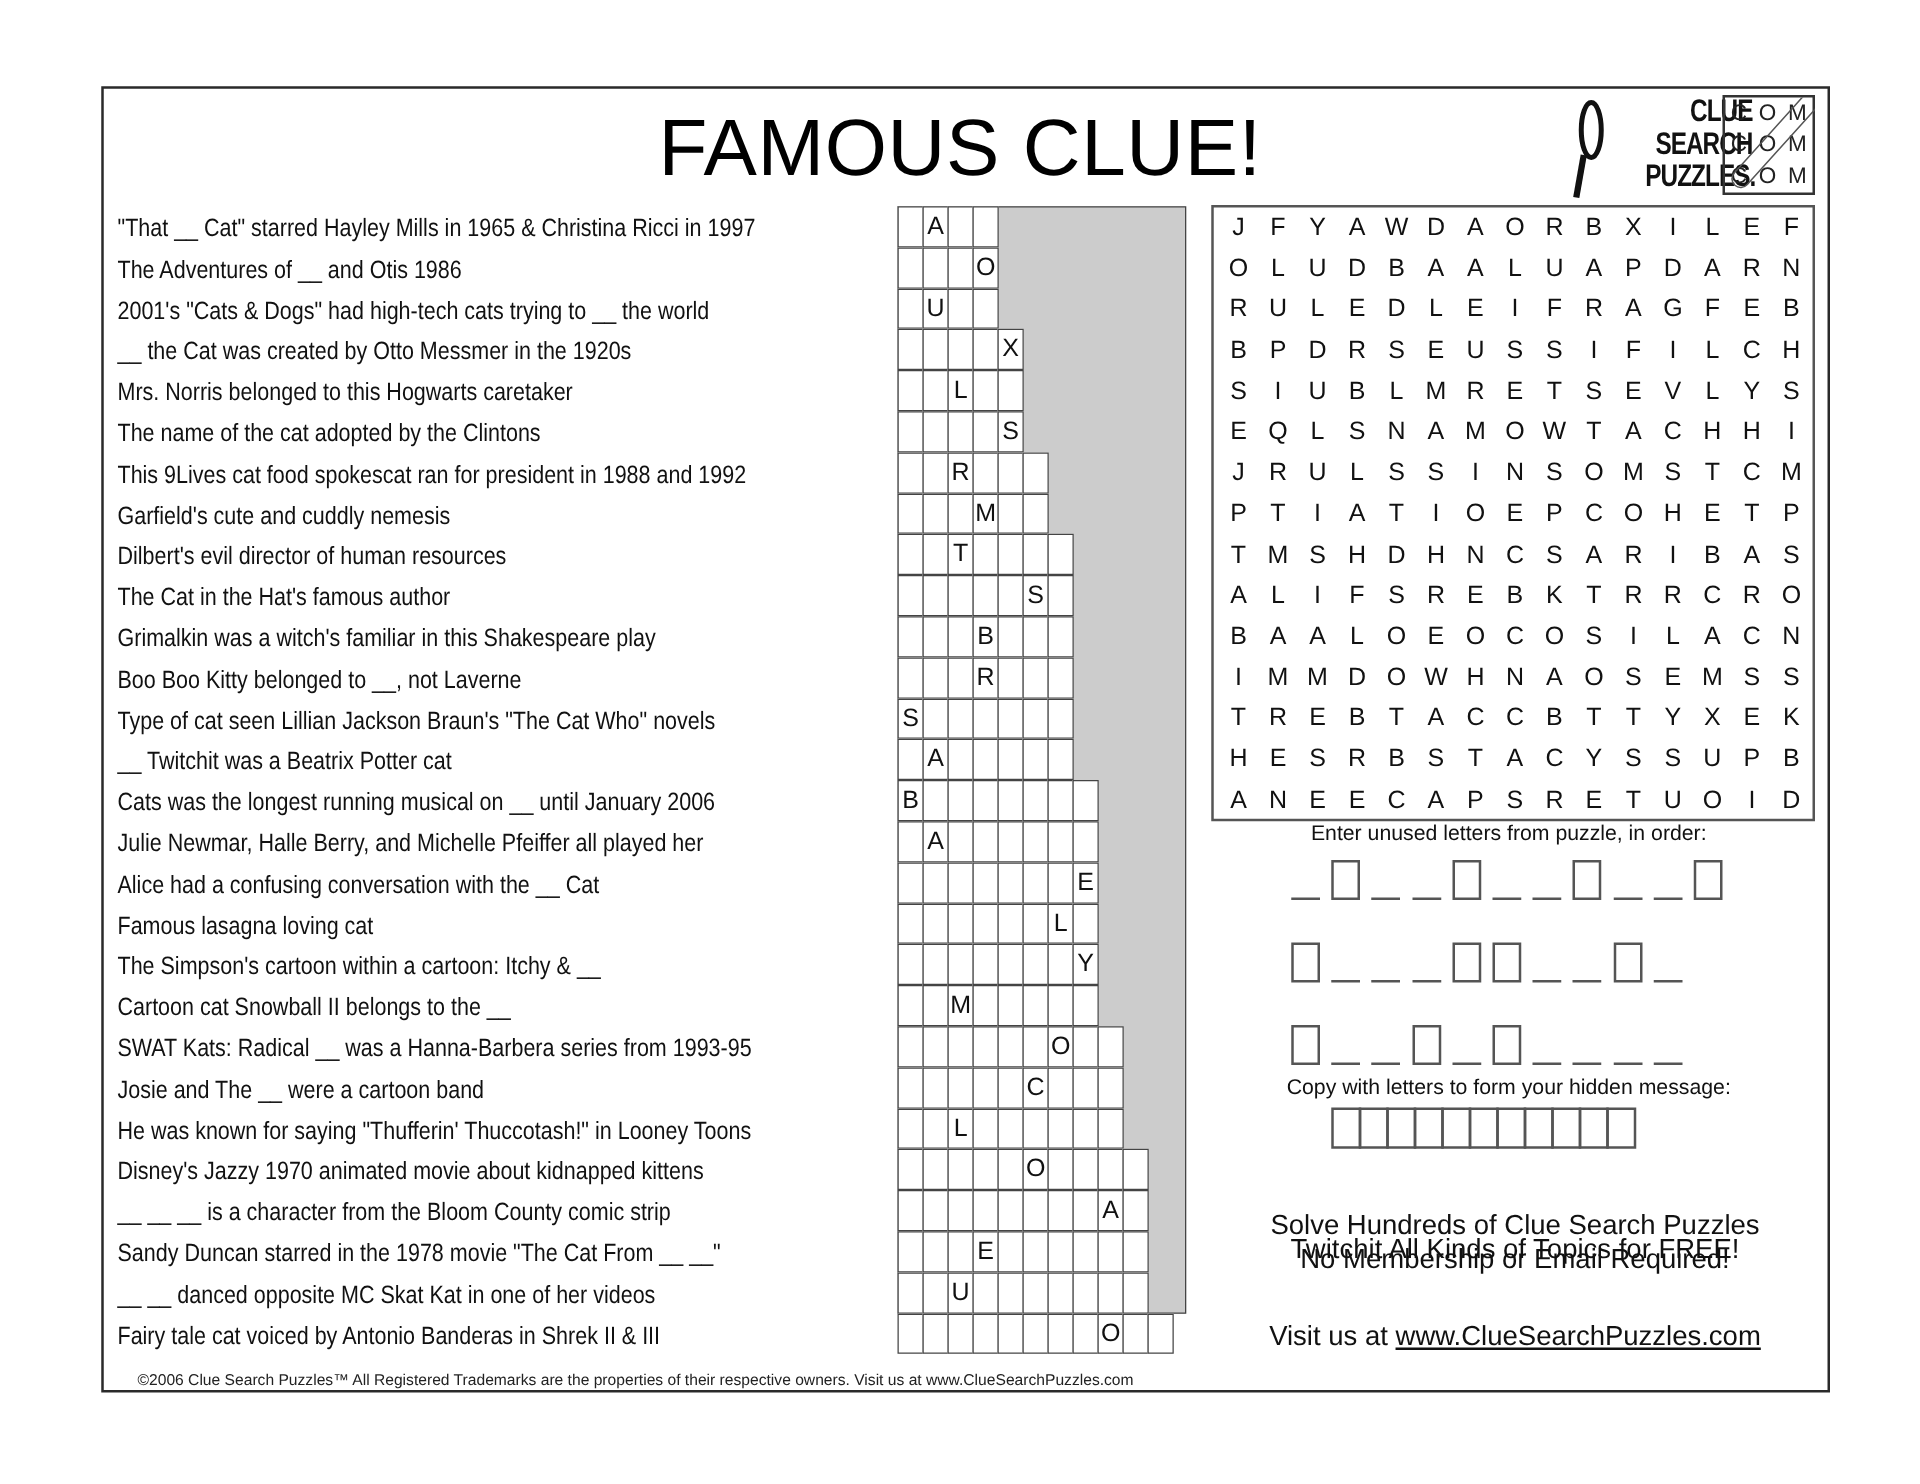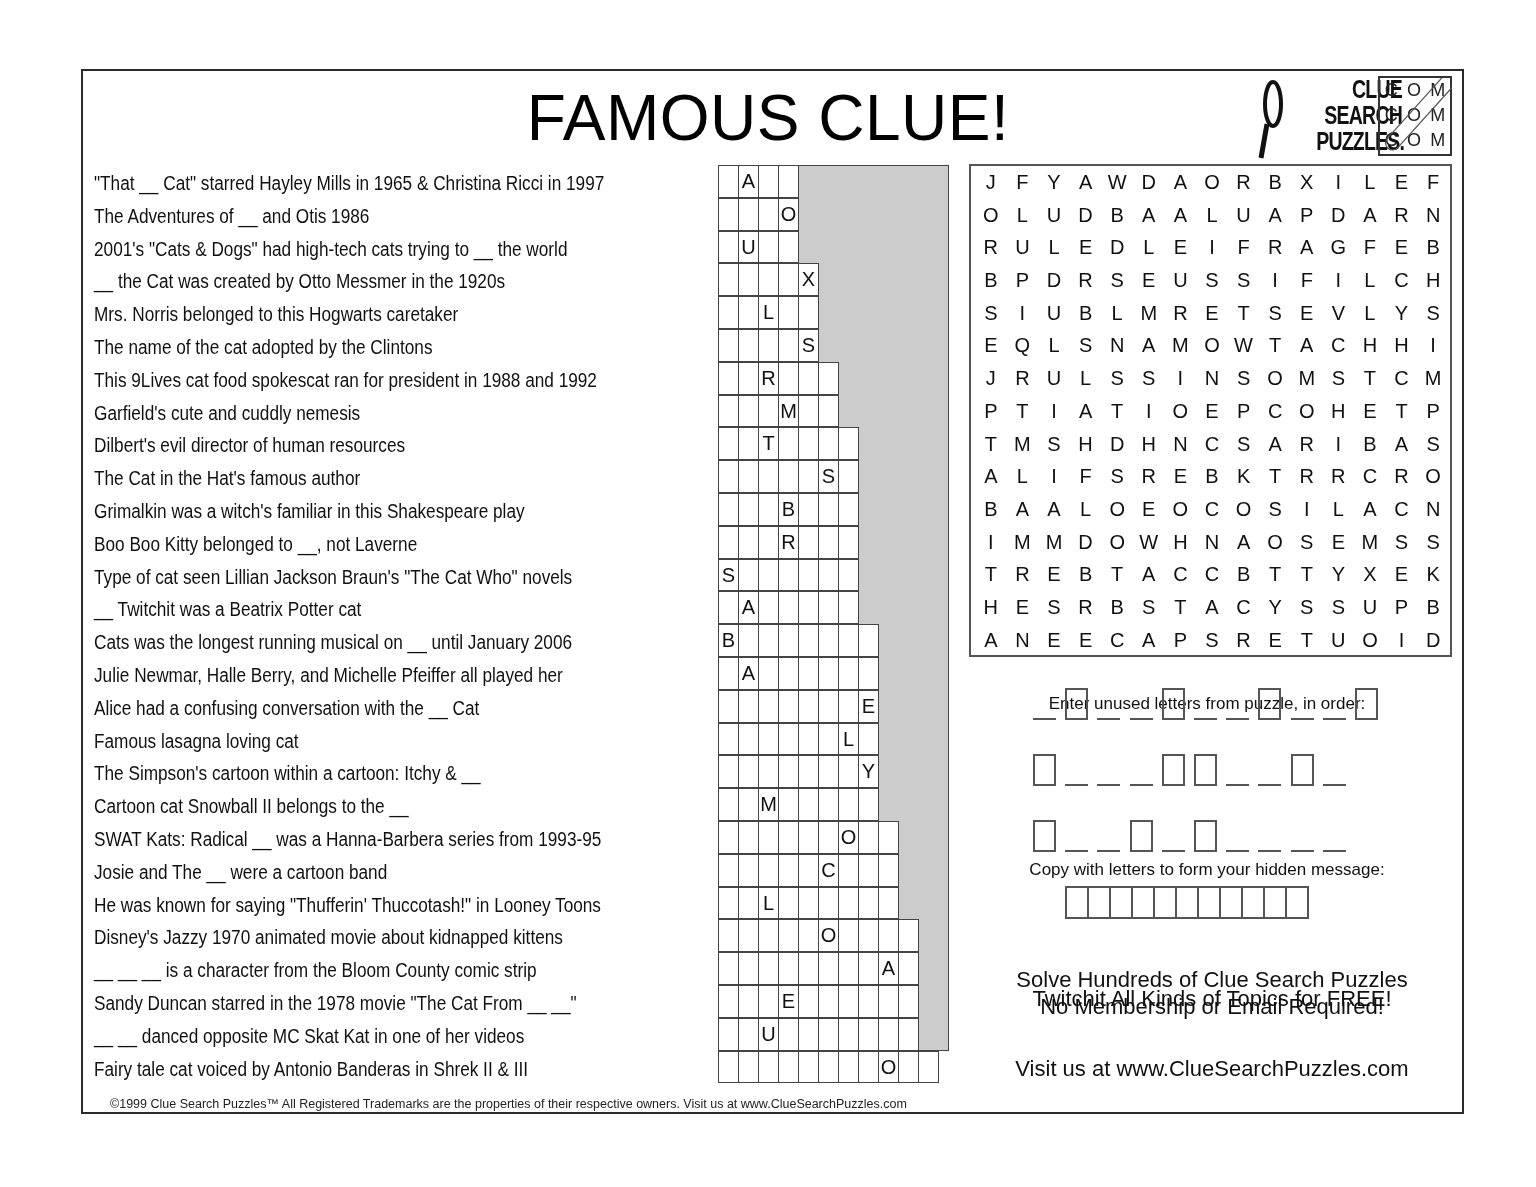--- a/index.html
+++ b/index.html
@@ -27,21 +27,21 @@
   .wscell { width:31.6px; font-size:20px; line-height:32.7px; text-align:center; color:#111; }
 
   .caption { position:absolute; font-size:17px; color:#111; text-align:center; white-space:nowrap; }
   .unused { position:absolute; left:1033px; display:flex; align-items:flex-end; }
   .ubox { width:23px; height:32px; border:2px solid #555; box-sizing:border-box; margin-right:9.2px; }
   .ublank { width:23px; height:32px; border-bottom:2px solid #555; box-sizing:border-box; margin-right:9.2px; }
   .msg { position:absolute; left:1065px; top:886px; display:flex; }
   .mbox { width:24px; height:33px; border:2px solid #555; box-sizing:border-box; margin-right:-2px; }
 
   .promo { position:absolute; left:990px; width:444px; text-align:center; font-size:22px; line-height:35px; color:#111; }
-  .promo .link { }
+  .promo .link { text-decoration:underline; }
   .footer { position:absolute; left:110px; top:1097px; font-size:12.5px; color:#222; white-space:nowrap; }
 </style>
 </head>
 <body>
 
 <div class="page"></div>
 
 <div class="title">FAMOUS CLUE!</div>
 
 <div class="logo">
@@ -625,21 +625,21 @@
       <div class="wscell">R</div>
       <div class="wscell">E</div>
       <div class="wscell">T</div>
       <div class="wscell">U</div>
       <div class="wscell">O</div>
       <div class="wscell">I</div>
       <div class="wscell">D</div>
     </div>
   </div>
 
-<div class="caption" style="left:1000px; width:414px; top:694px;">Enter unused letters from puzzle, in order:</div>
+<div class="caption" style="left:1000px; width:414px; top:657px;">Enter unused letters from puzzle, in order:</div>
 <div class="unused" id="unused0" style="top:688px;">
     <div class="ublank"></div>
     <div class="ubox"></div>
     <div class="ublank"></div>
     <div class="ublank"></div>
     <div class="ubox"></div>
     <div class="ublank"></div>
     <div class="ublank"></div>
     <div class="ubox"></div>
     <div class="ublank"></div>
@@ -684,13 +684,13 @@
     <div class="mbox"></div>
     <div class="mbox"></div>
     <div class="mbox"></div>
   </div>
 
 <div class="promo" style="top:946px;margin-top:16px;">Solve Hundreds of Clue Search Puzzles</div>
 <div class="promo" style="top:981px;">Twitchit All Kinds of Topics for FREE!</div>
 <div class="promo" style="top:989px;">No Membership or Email Required!</div>
 <div class="promo" style="top:1051px;"><span>Visit us at </span><span class="link">www.ClueSearchPuzzles.com</span></div>
 
-<div class="footer">©1999 Clue Search Puzzles™ All Registered Trademarks are the properties of their respective owners. Visit us at www.ClueSearchPuzzles.com</div>
+<div class="footer">©2006 Clue Search Puzzles™ All Registered Trademarks are the properties of their respective owners. Visit us at www.ClueSearchPuzzles.com</div>
 
 </body></html>

